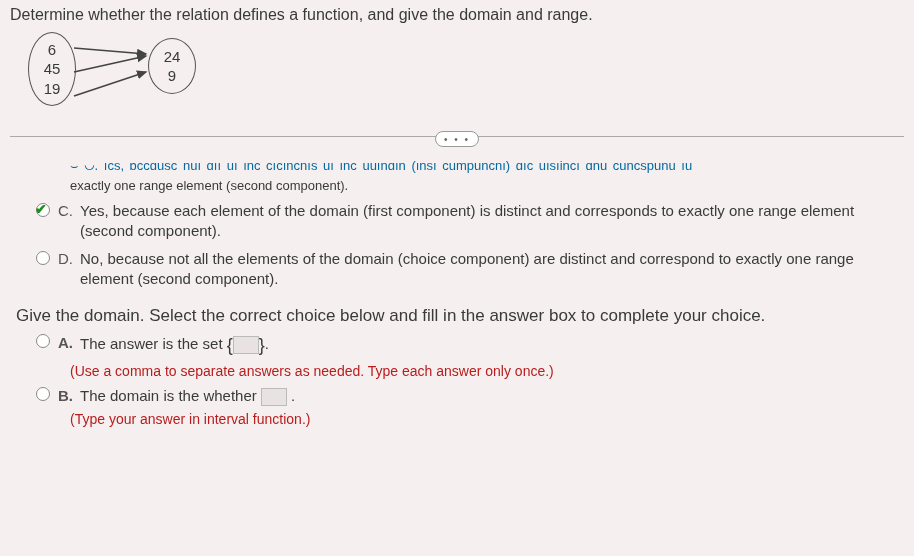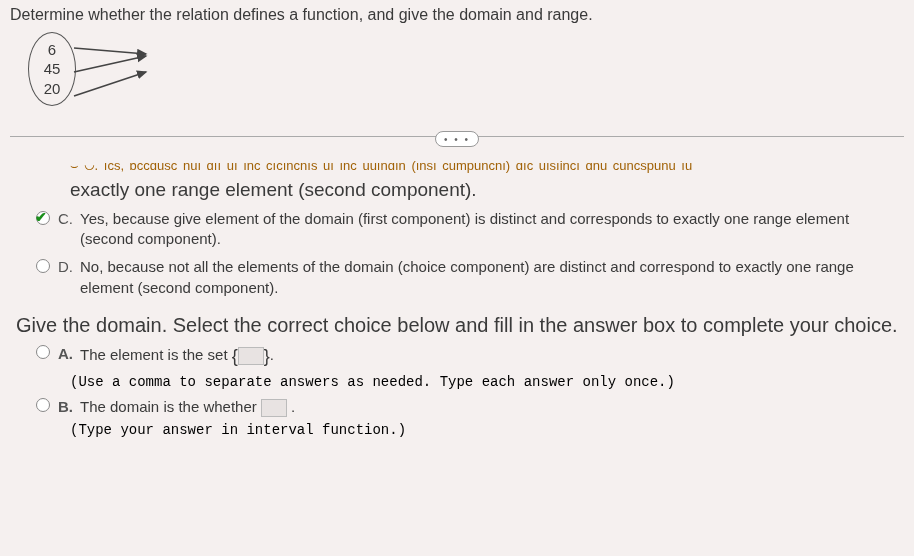--- a/index.html
+++ b/index.html
@@ -50,21 +50,21 @@
       background: #fff;
       margin: -10px auto 10px auto;
       display: flex;
       align-items: center;
       justify-content: center;
       font-size: 10px;
       letter-spacing: 2px;
       color: #666;
     }
     .faded {
-      color: #a16207;
+      color: #0369a1;
       font-size: 13px;
       line-height: 1.4;
       margin-left: 60px;
       margin-bottom: 2px;
       word-spacing: 2px;
     }
     .option-row {
       display: flex;
       align-items: flex-start;
       margin: 6px 10px 8px 26px;
@@ -92,62 +92,65 @@
       top: -4px;
     }
     .opt-letter {
       flex-shrink: 0;
       width: 22px;
       color: #555;
     }
     .opt-text { flex: 1; }
     .continuation {
       margin-left: 60px;
-      font-size: 19px;
+      font-size: 13px;
       line-height: 1.35;
     }
     .section-prompt {
-      font-size: 20px;
+      font-size: 17px;
       margin: 16px 6px 0 6px;
     }
     .sub-option {
       display: flex;
       align-items: flex-start;
       margin: 6px 10px 4px 26px;
       font-size: 15px;
       line-height: 1.5;
     }
     .sub-option .opt-letter { font-weight: bold; }
     .sub-option .opt-body { flex: 1; }
     .hint {
       font-size: 14px;
-      color: #000000;
+      color: #b91c1c;
       margin-left: 60px;
-      font-family: Liberation Mono, monospace;
     }
     .input-box {
       display: inline-block;
       width: 26px;
       height: 18px;
       background: #e8e3e2;
       border: 1px solid #bbb;
       vertical-align: middle;
     }
     .brace { font-size: 18px; vertical-align: middle; }
   </style>
 </head>
 <body>
 
 <div class="question-text">Determine whether the relation defines a function, and give the domain and range.</div>
 
 <div class="diagram">
   <div class="oval oval-left">
     <span>6</span>
     <span>45</span>
-    <span>20</span>
+    <span>19</span>
+  </div>
+  <div class="oval oval-right">
+    <span>24</span>
+    <span>9</span>
   </div>
   <svg class="arrows" width="90" height="76">
     <defs>
       <marker id="ah" markerWidth="8" markerHeight="8" refX="6" refY="3" orient="auto">
         <path d="M0,0 L7,3 L0,6 Z" fill="#444"></path>
       </marker>
     </defs>
     <line x1="6" y1="12" x2="78" y2="18" stroke="#444" stroke-width="1.5" marker-end="url(#ah)"></line>
     <line x1="6" y1="36" x2="78" y2="20" stroke="#444" stroke-width="1.5" marker-end="url(#ah)"></line>
     <line x1="6" y1="60" x2="78" y2="36" stroke="#444" stroke-width="1.5" marker-end="url(#ah)"></line>
@@ -156,36 +159,36 @@
 
 <hr class="divider">
 <div class="dots-btn">• • •</div>
 
 <div class="faded">⌣ ◡.   ıcs, ɒccɑusc nuı ɑıı uı ınc cıcıncnıs uı ınc uuınɑın (ınsı cumpuncnı) ɑıc uısıincı ɑnu cuncspunu ıu</div>
 <div class="continuation">exactly one range element (second component).</div>
 
 <div class="option-row">
   <span class="radio checked"></span>
   <span class="opt-letter">C.</span>
-  <span class="opt-text">Yes, because give element of the domain (first component) is distinct and corresponds to exactly one range element (second component).</span>
+  <span class="opt-text">Yes, because each element of the domain (first component) is distinct and corresponds to exactly one range element (second component).</span>
 </div>
 
 <div class="option-row">
   <span class="radio"></span>
   <span class="opt-letter">D.</span>
   <span class="opt-text">No, because not all the elements of the domain (choice component) are distinct and correspond to exactly one range element (second component).</span>
 </div>
 
 <div class="section-prompt">Give the domain. Select the correct choice below and fill in the answer box to complete your choice.</div>
 
 <div class="sub-option">
   <span class="radio"></span>
   <span class="opt-letter">A.</span>
   <span class="opt-body">
-    <span>The element is the set </span>
+    <span>The answer is the set </span>
     <span class="brace">{</span><span class="input-box"></span><span class="brace">}</span>.
   </span>
 </div>
 <div class="hint">(Use a comma to separate answers as needed. Type each answer only once.)</div>
 
 <div class="sub-option">
   <span class="radio"></span>
   <span class="opt-letter">B.</span>
   <span class="opt-body">
     <span>The domain is the whether </span>

